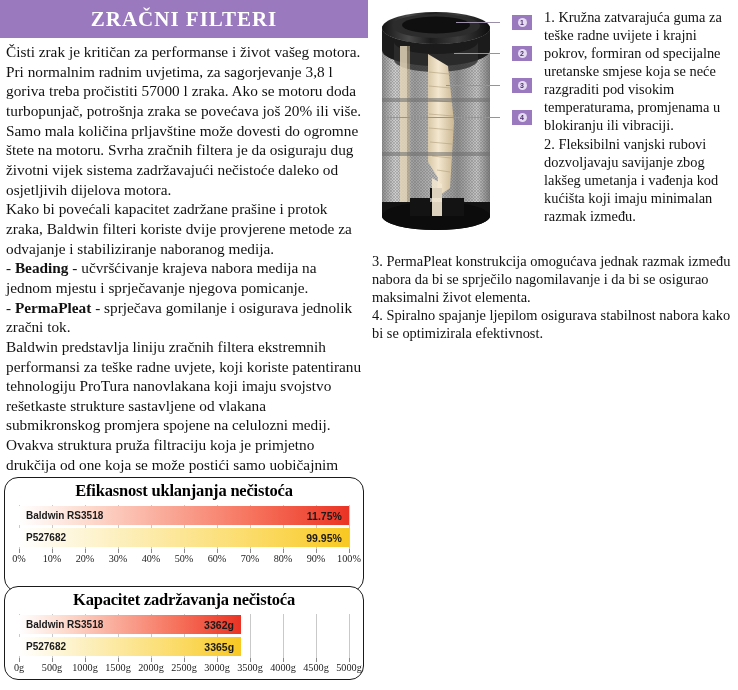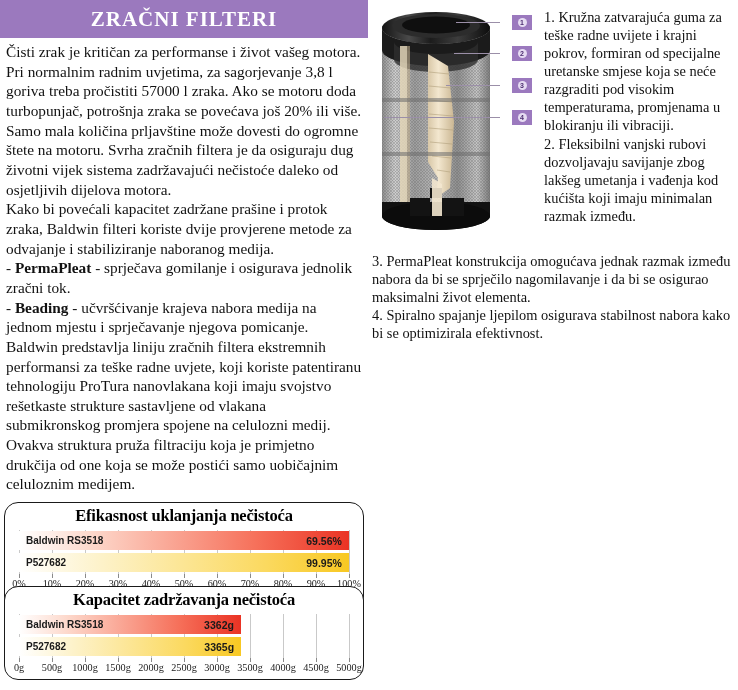--- a/index.html
+++ b/index.html
@@ -86,21 +86,21 @@
   }
 
   
   .chart-box {
     position: absolute;
     left: 4px; width: 360px;
     border: 1.6px solid #1a1a1a;
     border-radius: 14px;
     background: #ffffff;
   }
-  #chart1 { top: 502px; height: 115px; }
+  #chart1 { top: 477px; height: 115px; }
   #chart2 { top: 586px; height: 94px; }
 
   .chart-title {
     text-align: center;
     font-family: "Liberation Serif", serif;
     font-weight: bold;
     font-size: 16.5px;
     color: #000;
     margin-top: 3px;
     letter-spacing: -0.2px;
@@ -169,24 +169,24 @@
 <div class="page">
 
   <div class="banner">
     <div class="banner-title">ZRAČNI FILTERI</div>
   </div>
 
   <div class="left-col">
     <p class="body-par">Čisti zrak je kritičan za performanse i život vašeg motora. Pri normalnim radnim uvjetima, za sagorjevanje 3,8 l goriva treba pročistiti 57000 l zraka. Ako se motoru doda turbopunjač, potrošnja zraka se povećava još 20% ili više. Samo mala količina prljavštine može dovesti do ogromne štete na motoru. Svrha zračnih filtera je da osiguraju dug životni vijek sistema zadržavajući nečistoće daleko od osjetljivih dijelova motora.</p>
     <p class="body-par">Kako bi povećali kapacitet zadržane prašine i protok zraka, Baldwin filteri koriste dvije provjerene metode za odvajanje i stabiliziranje naboranog medija.</p>
     <p class="body-par">
-      <span>- <b>PermaPleat</b> - sprječava gomilanje i osigurava jednolik zračni tok.</span>
+      <span>- <b>Beading</b> - učvršćivanje krajeva nabora medija na jednom mjestu i sprječavanje njegova pomicanje.</span>
     </p>
     <p class="body-par">
-      <span>- <b>Beading</b> - učvršćivanje krajeva nabora medija na jednom mjestu i sprječavanje njegova pomicanje.</span>
+      <span>- <b>PermaPleat</b> - sprječava gomilanje i osigurava jednolik zračni tok.</span>
     </p>
     <p class="body-par">Baldwin predstavlja liniju zračnih filtera ekstremnih performansi za teške radne uvjete, koji koriste patentiranu tehnologiju ProTura nanovlakana koji imaju svojstvo rešetkaste strukture sastavljene od vlakana submikronskog promjera spojene na celulozni medij. Ovakva struktura pruža filtraciju koja je primjetno drukčija od one koja se može postići samo uobičajnim celuloznim medijem.</p>
   </div>
 
   <div class="filter-wrap">
     <svg class="filter-svg" width="124" height="236" viewBox="0 0 124 236">
       <defs>
         <linearGradient id="mediaG" x1="0" y1="0" x2="1" y2="0">
           <stop offset="0%" stop-color="#8e8e8e"></stop>
           <stop offset="12%" stop-color="#cfcfcf"></stop>
@@ -293,21 +293,21 @@
           <div class="gridline" style="left: 50%;"></div>
           <div class="gridline" style="left: 60%;"></div>
           <div class="gridline" style="left: 70%;"></div>
           <div class="gridline" style="left: 80%;"></div>
           <div class="gridline" style="left: 90%;"></div>
           <div class="gridline" style="left: 100%;"></div>
         </div>
       <div class="bars">
         <div class="bar b1 bar-red" style="width: 99.97%;">
           <span class="bar-label">Baldwin RS3518</span>
-          <span class="bar-value">69.56%</span>
+          <span class="bar-value">11.75%</span>
         </div>
         <div class="bar b2 bar-gold" style="width: 99.95%;">
           <span class="bar-label">P527682</span>
           <span class="bar-value">99.95%</span>
         </div>
       </div>
     </div>
     <div class="axis">
         <div class="tick" style="left: 0%;"></div>
         <div class="tick-label" style="left: 0%;">0%</div>

